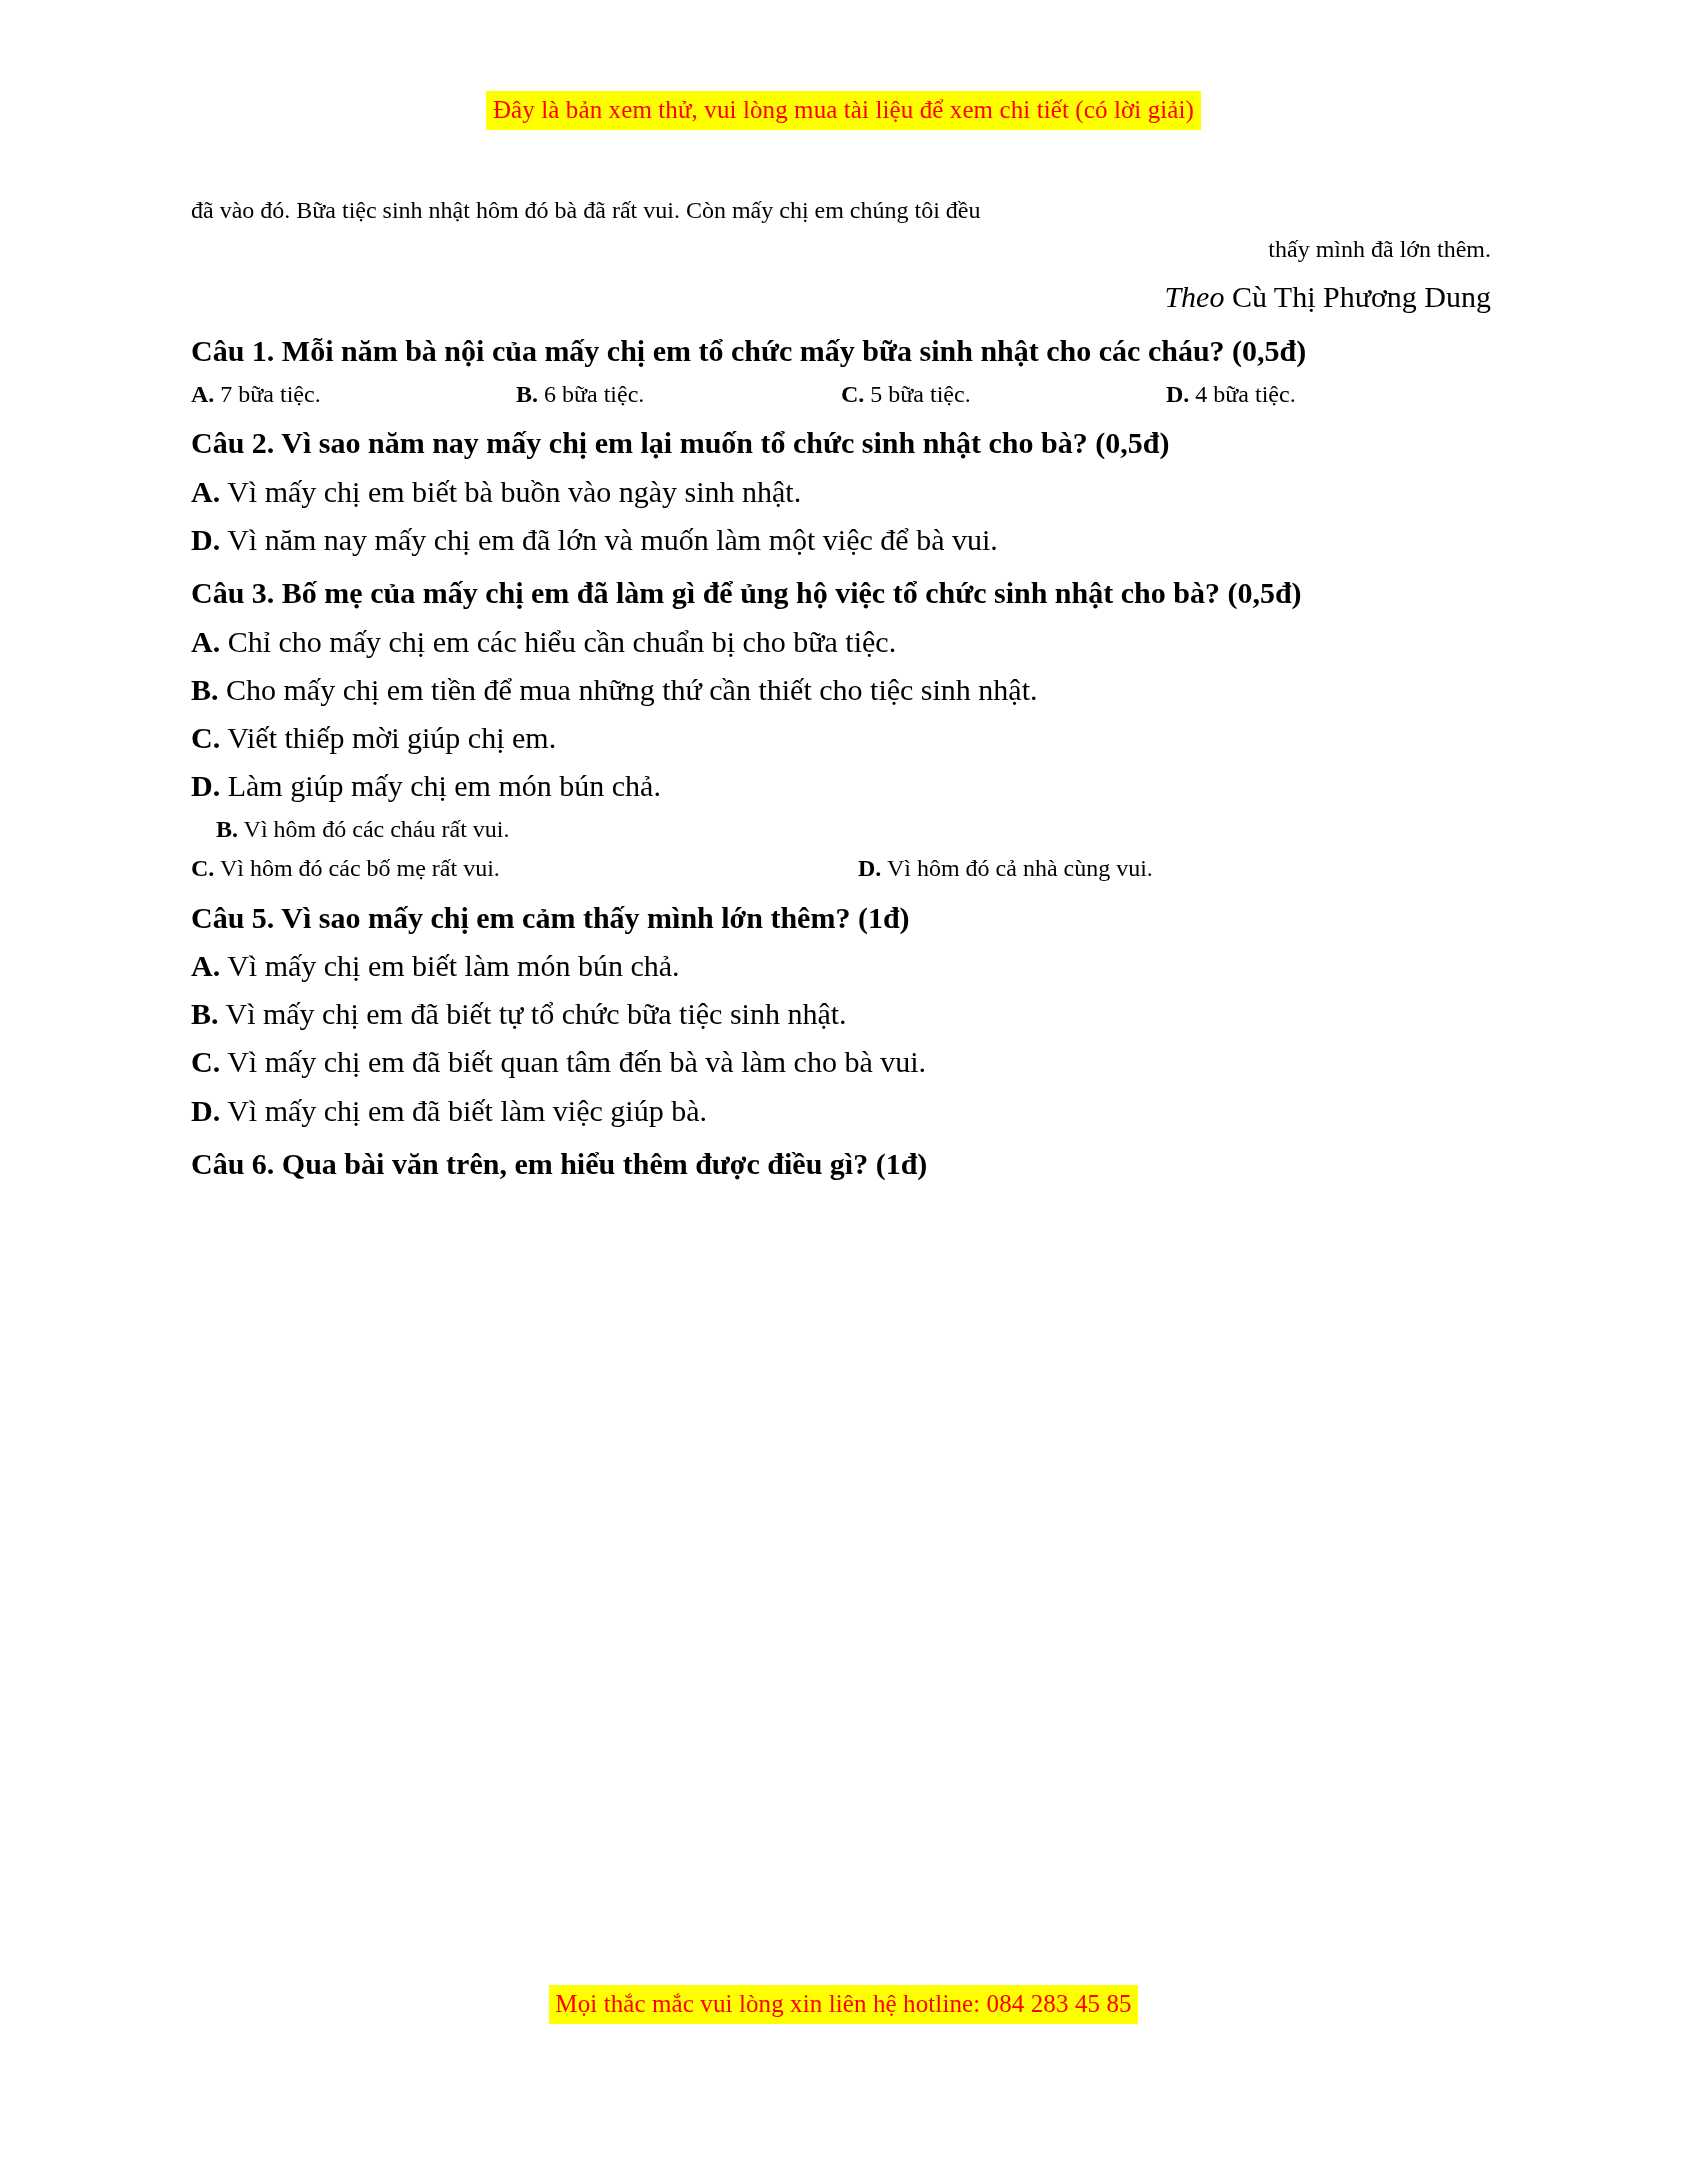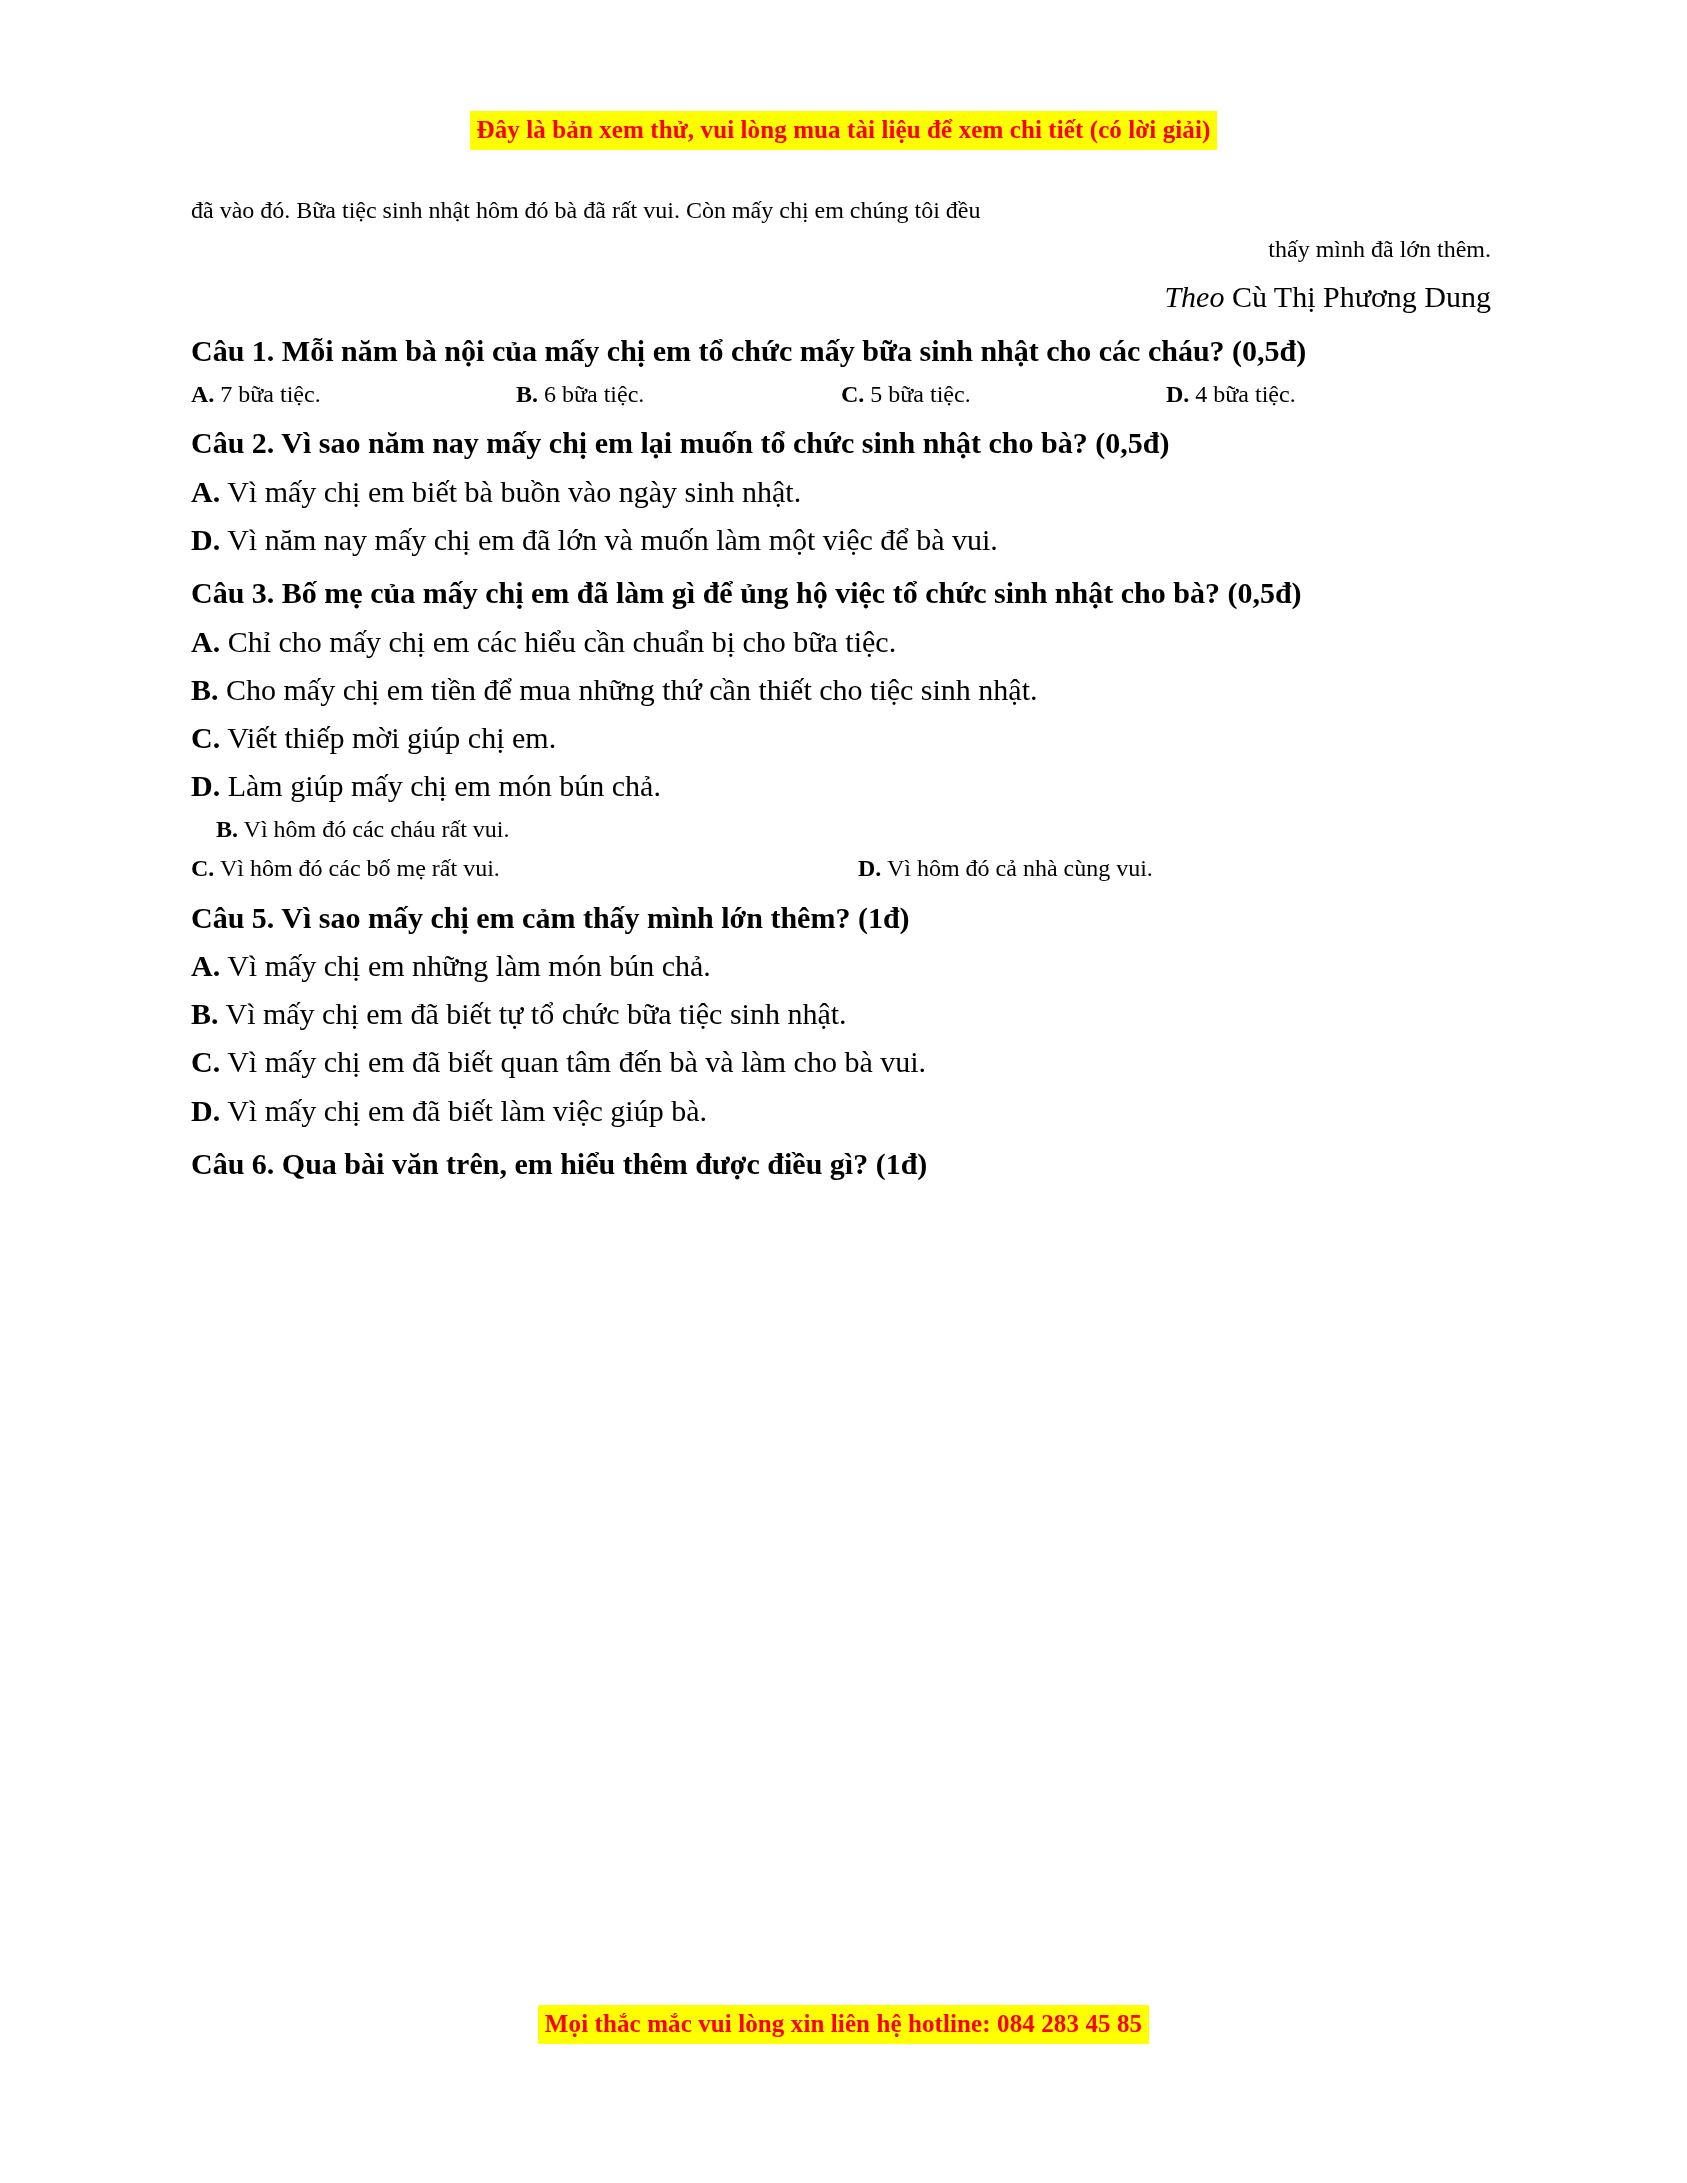--- a/index.html
+++ b/index.html
@@ -26,27 +26,26 @@
 
   
   .banner-row {
     width: 100%;
     text-align: center;
   }
   .banner-text {
     display: inline-block;
     background: #ffff00;
     color: #ff0000;
-    font-weight: bold;
+    font-weight: normal;
     font-size: 25px;
     line-height: 1.30;
     letter-spacing: 0.1px;
     padding: 2.6px 6.6px 4px 6.6px;
     white-space: nowrap;
-    margin-top: 20px;
   }
 
   .header-area {
     position: absolute;
     top: 91px;
     left: 0;
     right: 0;
   }
   .footer-area {
     position: absolute;
@@ -156,21 +155,21 @@
 
     <div class="opt-row two">
       <div class="indent-b"><b class="lbl">B.</b><span> Vì hôm đó các cháu rất vui.</span></div>
     </div>
     <div class="opt-row two">
       <div><b class="lbl">C.</b><span> Vì hôm đó các bố mẹ rất vui.</span></div>
       <div class="indent-d"><b class="lbl">D.</b><span> Vì hôm đó cả nhà cùng vui.</span></div>
     </div>
 
     <p class="q-head">Câu 5. Vì sao mấy chị em cảm thấy mình lớn thêm? (1đ)</p>
-    <p class="opt"><b class="lbl">A.</b><span> Vì mấy chị em những làm món bún chả.</span></p>
+    <p class="opt"><b class="lbl">A.</b><span> Vì mấy chị em biết làm món bún chả.</span></p>
     <p class="opt"><b class="lbl">B.</b><span> Vì mấy chị em đã biết tự tổ chức bữa tiệc sinh nhật.</span></p>
     <p class="opt"><b class="lbl">C.</b><span> Vì mấy chị em đã biết quan tâm đến bà và làm cho bà vui.</span></p>
     <p class="opt"><b class="lbl">D.</b><span> Vì mấy chị em đã biết làm việc giúp bà.</span></p>
 
     <p class="q-head">Câu 6. Qua bài văn trên, em hiểu thêm được điều gì? (1đ)</p>
 
   </div>
 
   <div class="footer-area banner-row">
     <span class="banner-text">Mọi thắc mắc vui lòng xin liên hệ hotline: 084 283 45 85</span>

